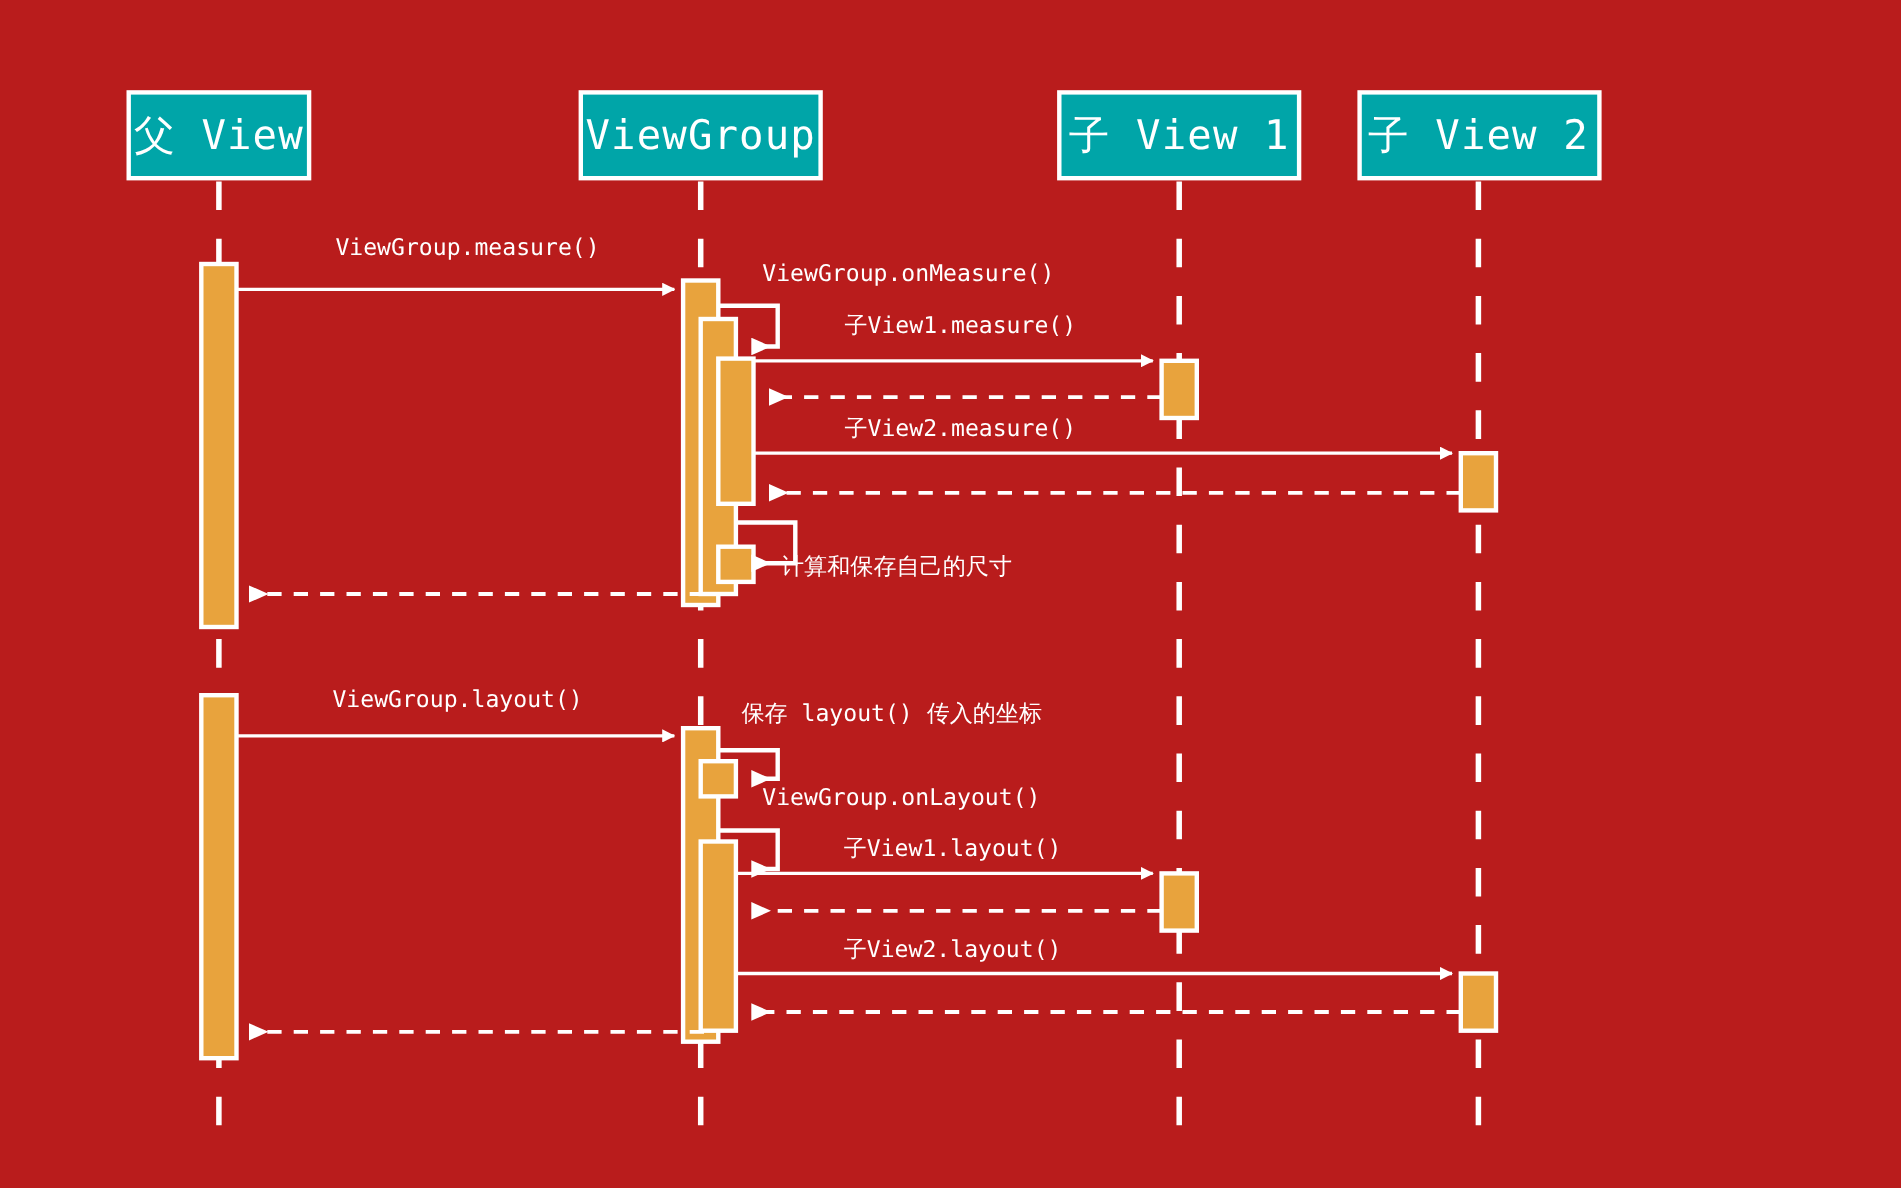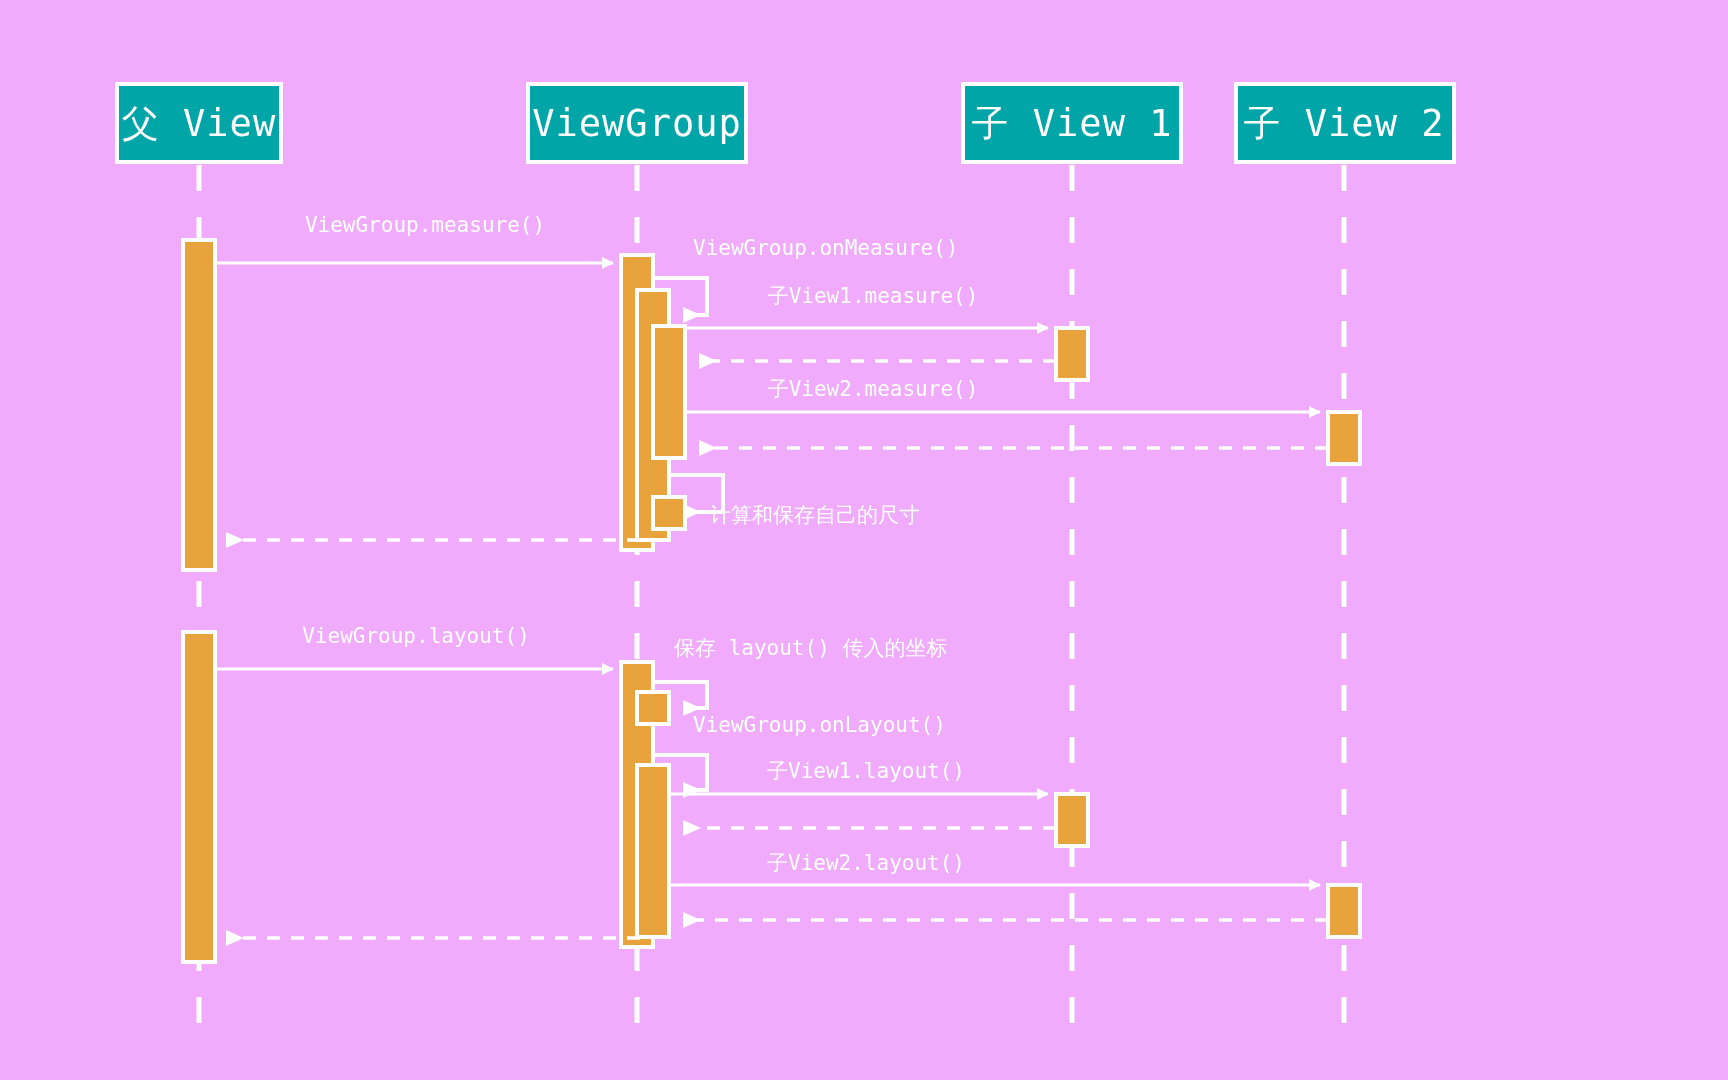--- a/index.html
+++ b/index.html
@@ -10,21 +10,21 @@
   body {
     width: 1728px;
     height: 1080px;
     font-family: "DejaVu Sans Mono", "Liberation Mono", monospace;
     overflow: hidden;
   }
   #stage {
     position: relative;
     width: 1728px;
     height: 1080px;
-    background: #f0abfc;
+    background: #b91c1c;
   }
   svg.diagram {
     display: block;
     width: 1728px;
     height: 1080px;
   }
   .participant-box {
     fill: #00a5a8;
     stroke: #ffffff;
     stroke-width: 4;

